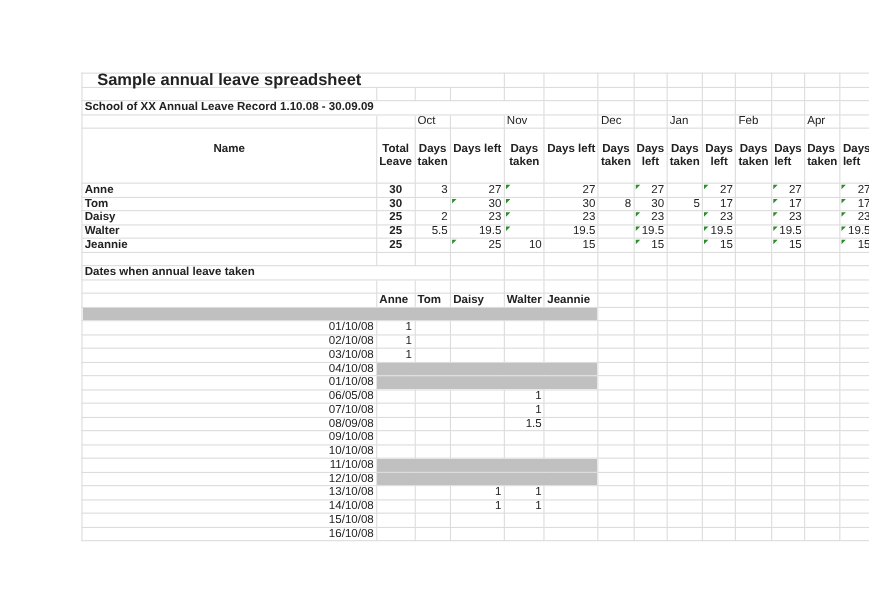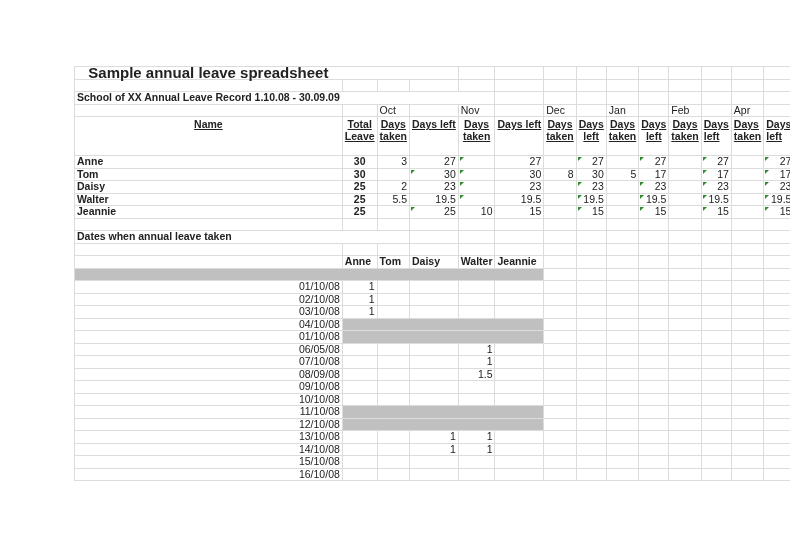--- a/index.html
+++ b/index.html
@@ -6,21 +6,21 @@
   body { width:790px; height:545px; position:relative; overflow:hidden;
          font-family:"Liberation Sans", sans-serif; font-size:10.5px; color:#222; }
   .sheet { position:absolute; left:74px; top:66px; }
   table { border-collapse:collapse; table-layout:fixed; }
   td { border:1px solid #dcdcdc; padding:0 2px; height:11.5px; line-height:11.5px;
        white-space:nowrap; overflow:visible; vertical-align:middle; position:relative; }
   .b { font-weight:bold; }
   .r { text-align:right; }
   .c { text-align:center; }
   .big { font-size:15px;text-align:center; }
-  .hdr td { height:37px; line-height:12px; vertical-align:top; padding-top:1px;text-decoration:underline; }
+  .hdr td { height:37px; line-height:12px; vertical-align:top; padding-top:12px; }
   .wrap { white-space:normal;margin-top:40px; }
   .gray { background:#c0c0c0; }
   .nob { border-right-color:transparent; }
   .flag::before { content:""; position:absolute; left:1px; top:1px; width:0; height:0;
        border-top:4px solid #2e8b2e; border-right:4px solid transparent; }
 </style>
 </head>
 <body>
 
 <div class="sheet">

